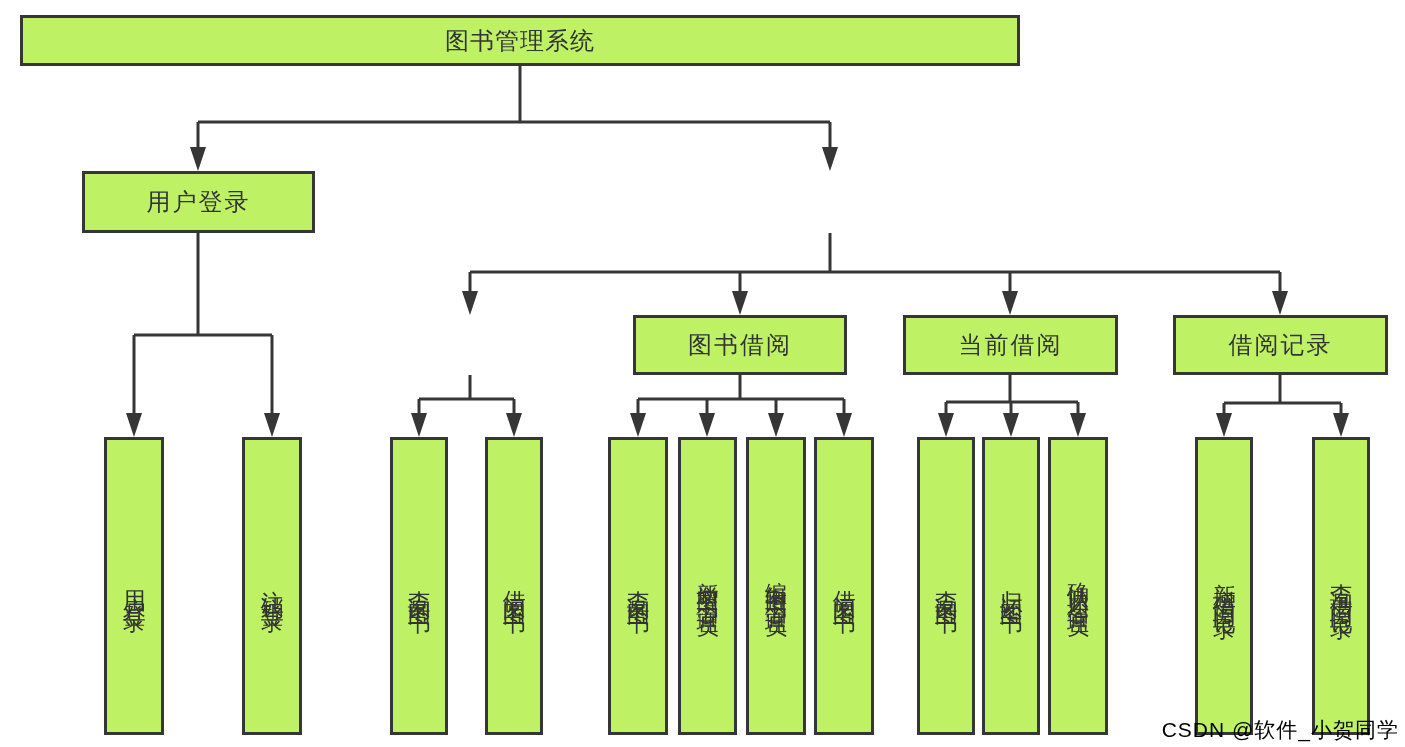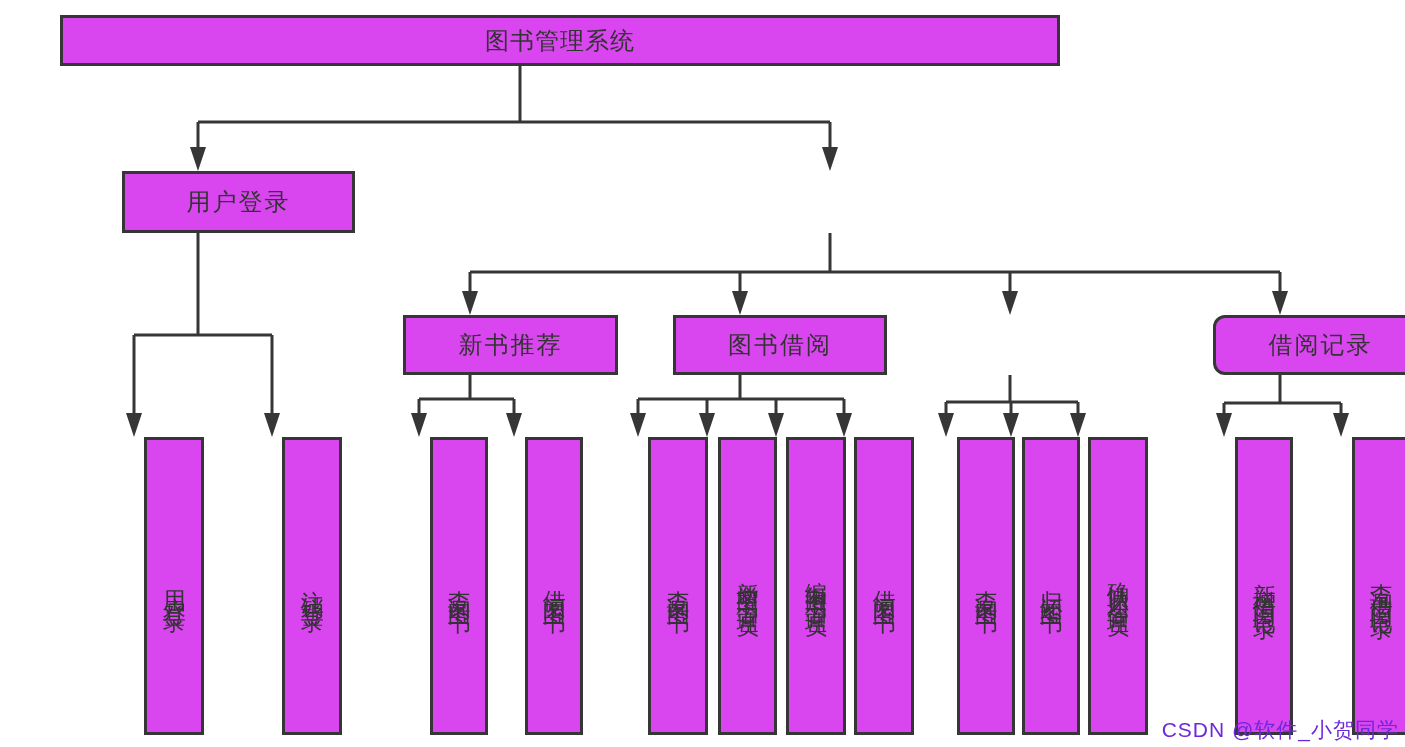--- a/index.html
+++ b/index.html
@@ -13,45 +13,44 @@
   }
   .connectors {
     position: absolute;
     left: 0; top: 0;
     width: 1405px; height: 747px;
   }
   .node {
     position: absolute;
     box-sizing: border-box;
     border: 3px solid #363636;
-    background: #d946ef;
+    background: #bef264;
     display: flex;
     align-items: center;
     justify-content: center;
     color: #333333;
-    margin-left: 40px;
   }
   .node.h-label { font-size: 24px; letter-spacing: 2px; }
   .node.root-label { font-size: 24px; letter-spacing: 1px; }
   .leaf .v-text {
     writing-mode: vertical-rl;
     text-orientation: mixed;
     font-size: 23px;
     line-height: 1.1;
     letter-spacing: 7px;
     color: #333333;
     white-space: nowrap;
   }
   .leaf.long .v-text { letter-spacing: 5px; font-size: 22px; }
   .watermark {
     position: absolute;
     right: 6px;
     bottom: 3px;
     font-size: 21px;
-    color: #6d28d9;
+    color: #000000;
     letter-spacing: 1px;
     user-select: none;
   }
 </style>
 </head>
 <body>
 
 <div class="stage">
 
   <svg class="connectors" viewBox="0 0 1405 747" xmlns="http://www.w3.org/2000/svg" aria-hidden="true">
@@ -91,23 +90,23 @@
       <polygon points="1070,413 1086,413 1078,437"></polygon>
       <polygon points="1216,413 1232,413 1224,437"></polygon>
       <polygon points="1333,413 1349,413 1341,437"></polygon>
     </g>
   </svg>
 
   <div class="node root-label" style="left:20px; top:15px; width:1000px; height:51px;">图书管理系统</div>
 
   <div class="node h-label" style="left:82px; top:171px; width:233px; height:62px;">用户登录</div>
 
-  <div class="node h-label" style="left:363px; top:315px; width:215px; height:60px;">新书推荐</div>
   <div class="node h-label" style="left:633px; top:315px; width:214px; height:60px;font-family:Liberation Mono, monospace;">图书借阅</div>
-  <div class="node h-label" style="left:1173px; top:315px; width:215px; height:60px;border-radius:12px;">借阅记录</div>
+  <div class="node h-label" style="left:903px; top:315px; width:215px; height:60px;">当前借阅</div>
+  <div class="node h-label" style="left:1173px; top:315px; width:215px; height:60px;">借阅记录</div>
 
   <div class="node leaf" style="left:104px; top:437px; width:60px; height:298px;">
     <span class="v-text">用户登录</span>
   </div>
   <div class="node leaf" style="left:242px; top:437px; width:60px; height:298px;">
     <span class="v-text">注销登录</span>
   </div>
 
   <div class="node leaf" style="left:390px; top:437px; width:58px; height:298px;">
     <span class="v-text">查询图书</span>

